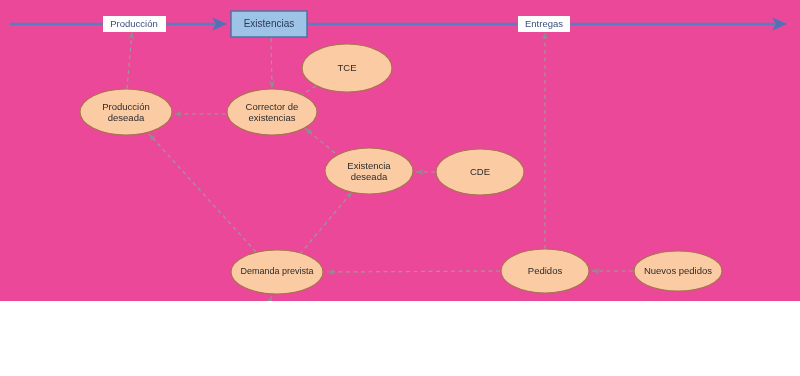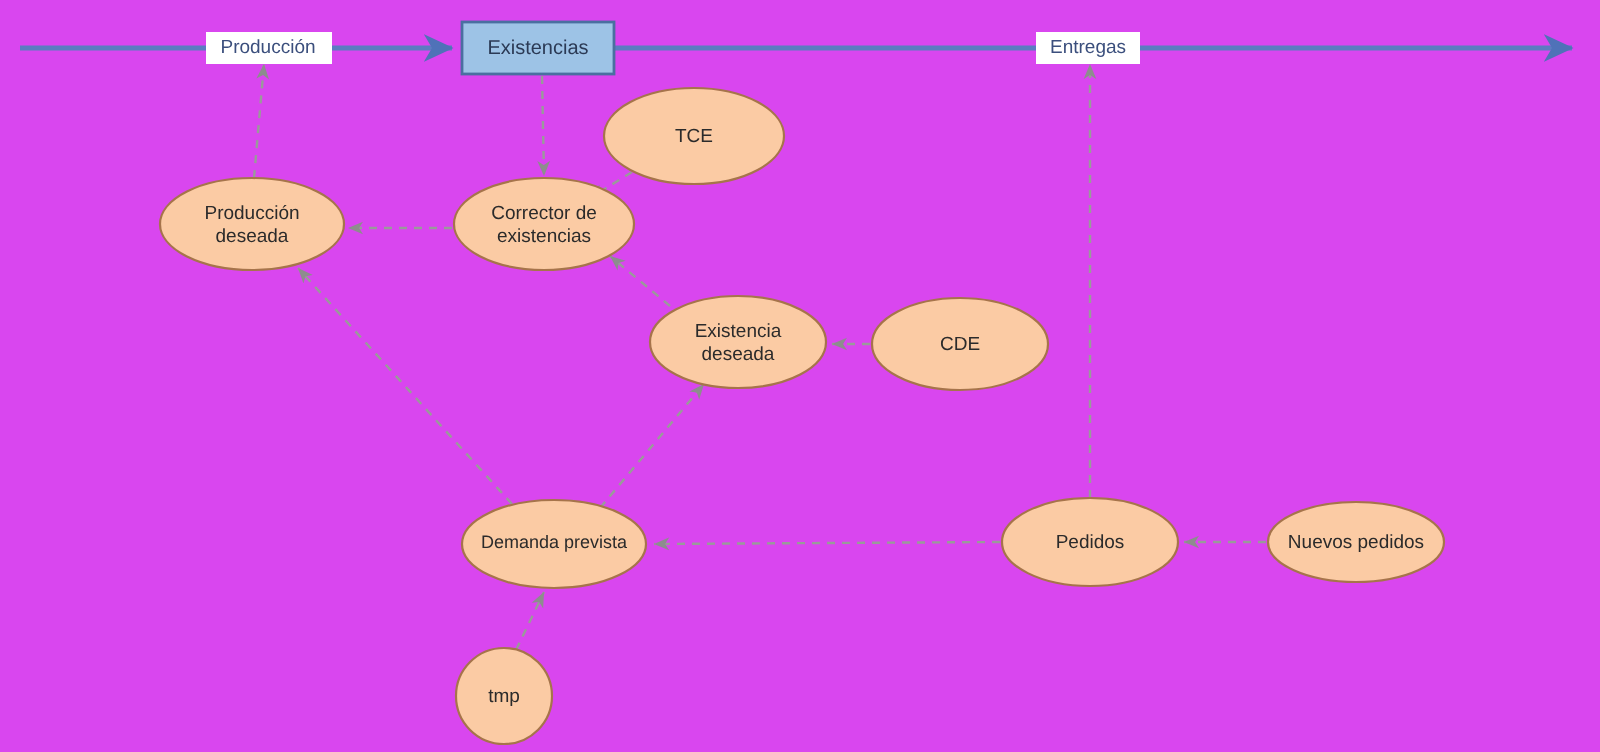--- a/index.html
+++ b/index.html
@@ -7,22 +7,22 @@
     margin: 0;
     padding: 0;
     background: #ffffff;
   }
   body {
     font-family: "Liberation Sans", sans-serif;
   }
   #canvas {
     position: relative;
     width: 800px;
-    height: 376px;
-    background: #d946ef;
+    height: 301px;
+    background: #ec4899;
     overflow: hidden;
   }
   #diagram-svg {
     position: absolute;
     top: 0;
     left: 0;
     width: 800px;
     height: 376px;
   }
   .node-label {

